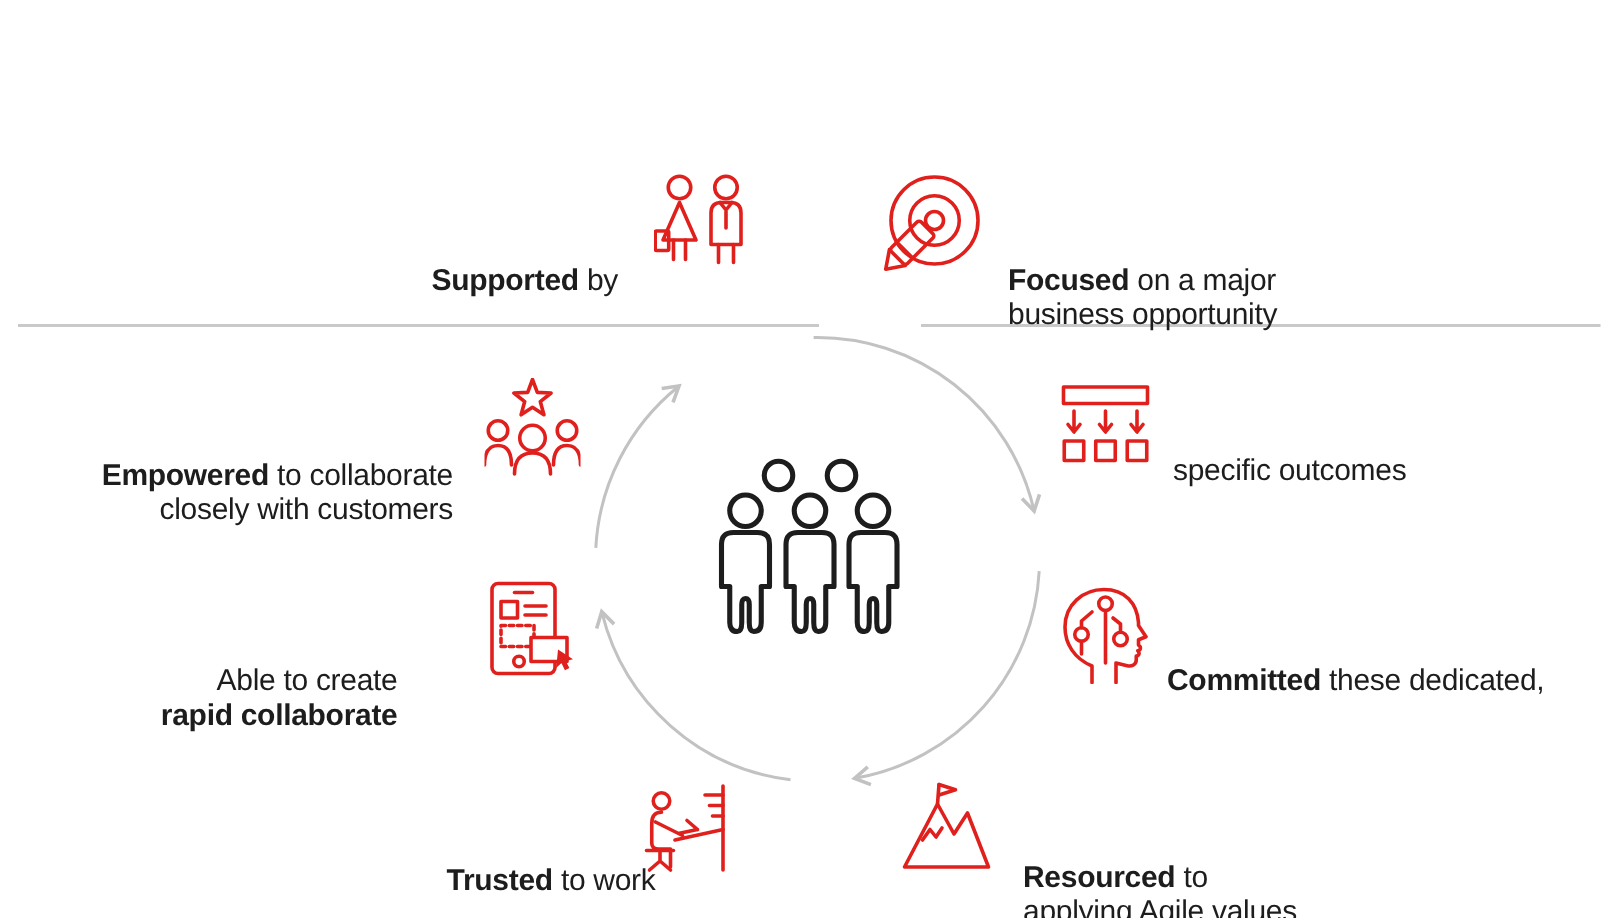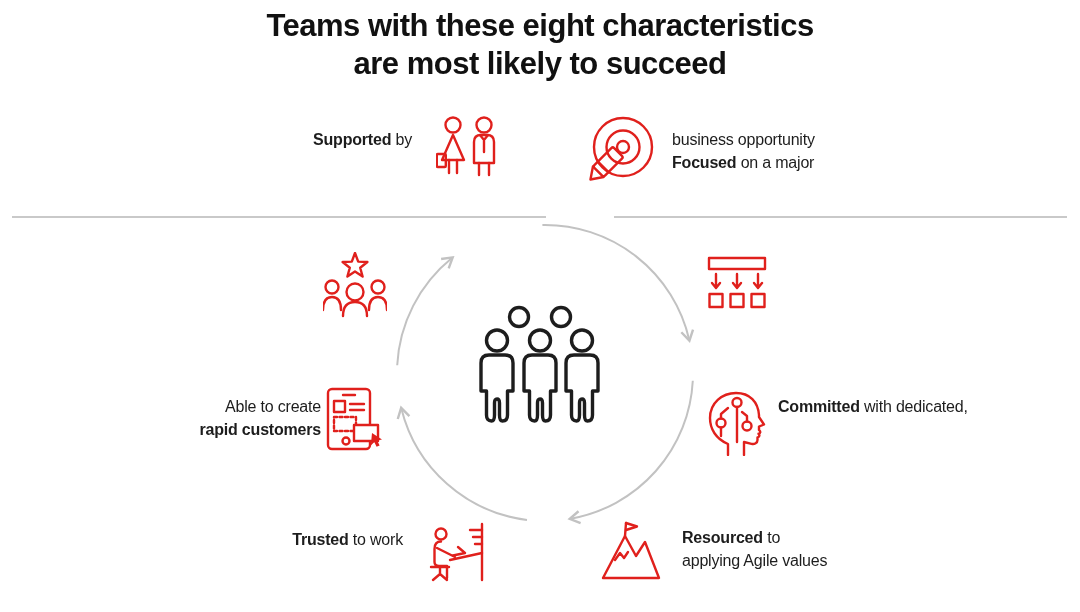--- a/index.html
+++ b/index.html
@@ -13,42 +13,38 @@
   body{font-family:"Liberation Sans",sans-serif;color:var(--ink);}
   .canvas{position:relative;width:1080px;height:612px;background:#fff;overflow:hidden;}
 
   .title{position:absolute;left:0;top:7px;width:1080px;text-align:center;
          font-size:31px;line-height:38px;font-weight:700;color:#111;letter-spacing:-0.5px;}
 
   .divider{position:absolute;top:216px;height:2px;background:var(--div);}
   .divider.seg-left{left:12px;width:534px;}
   .divider.seg-right{left:614px;width:453px;}
 
-  .item{position:absolute;font-size:16px;line-height:23px;letter-spacing:-0.2px;color:var(--ink);}
+  .item{position:absolute;font-size:20px;line-height:23px;letter-spacing:-0.2px;color:var(--ink);margin-top:48px;}
   .item b{font-weight:700;}
   .item.ra{text-align:right;}
 
   .icon{position:absolute;}
   .ic *{fill:none;stroke:var(--red);stroke-width:2.4;stroke-linecap:round;stroke-linejoin:round;}
   .ic .fr{fill:var(--red) !important;stroke:none !important;}
   .ic .fw{fill:#fff;}
   .ic .dash{stroke-dasharray:3 2.5;}
   .team-svg .tm{fill:#fff;stroke:var(--ink);stroke-width:3.4;stroke-linecap:round;stroke-linejoin:round;}
   .arc-path{fill:none;stroke:var(--arc);stroke-width:2;}
   .arr-head{fill:none;stroke:var(--arc);stroke-width:1.2;}
 </style>
 </head>
 <body>
 
 <div class="canvas">
 
-  <div class="title">
-    <div>Teams with these eight characteristics</div>
-    <div>are most likely to succeed</div>
-  </div>
 
   <div class="divider seg-left"></div>
   <div class="divider seg-right"></div>
 
   <svg class="team-svg" style="position:absolute;left:375px;top:210px" width="340" height="330" viewBox="0 0 340 330">
     <defs>
       <marker id="arr" markerWidth="8" markerHeight="8" refX="6" refY="4" orient="auto" markerUnits="strokeWidth">
         <path class="arr-head" d="M1.5,1 L6.5,4 L1.5,7"></path>
       </marker>
     </defs>
@@ -84,87 +80,92 @@
     <path d="M17,19 L28,44 L6,44 Z"></path>
     <path d="M13,44 L13,57 M21,44 L21,57"></path>
     <rect x="0.8" y="38" width="9" height="13" rx="1"></rect>
     <circle cx="48" cy="9" r="7.5"></circle>
     <path d="M38,47 L38,26 Q38,19 45,19 L51,19 Q58,19 58,26 L58,47 Z"></path>
     <path d="M44,19 L48,24 L52,19 M48,25 L48,36"></path>
     <path d="M43,47 L43,59 M53,47 L53,59"></path>
   </svg>
 
   <div class="item" style="top:128px;left:672px">
+    <div><b>Focused</b><span> on a major</span></div>
     <div><b></b><span>business opportunity</span></div>
-    <div><b>Focused</b><span> on a major</span></div>
   </div>
   <svg class="icon ic" style="left:579px;top:111px" width="78" height="82" viewBox="0 0 78 82">
     <circle cx="44" cy="36" r="29"></circle>
     <circle cx="44" cy="36" r="16.5"></circle>
     <circle cx="44" cy="36" r="6"></circle>
     <g transform="translate(44,36) rotate(135)">
       <rect x="7" y="-7.5" width="28" height="15" rx="2"></rect>
       <line x1="28" y1="-7.5" x2="28" y2="7.5"></line>
       <path d="M35,-7.5 L46,0 L35,7.5"></path>
     </g>
   </svg>
 
+  <div class="item ra" style="top:258px;right:778px">
+    <div><b>Empowered</b><span> to collaborate</span></div>
+    <div><b></b><span>closely with customers</span></div>
+  </div>
   <svg class="icon ic" style="left:323px;top:252px" width="64" height="66" viewBox="0 0 64 66">
     <path d="M32,1 L35.2,9.6 L44.4,10 L37.2,15.7 L39.6,24.5 L32,19.5 L24.4,24.5 L26.8,15.7 L19.6,10 L28.8,9.6 Z"></path>
     <circle cx="9" cy="35" r="6.5"></circle>
     <path d="M0,58 Q0,45 9,45 Q18,45 18,58"></path>
     <circle cx="55" cy="35" r="6.5"></circle>
     <path d="M46,58 Q46,45 55,45 Q64,45 64,58"></path>
     <circle class="fw" cx="32" cy="40" r="8.5"></circle>
     <path class="fw" d="M20,64 Q20,50 32,50 Q44,50 44,64"></path>
   </svg>
 
   <div class="item" style="top:255px;left:782px">
+    <div><b></b><span>specific outcomes</span></div>
   </div>
   <svg class="icon ic" style="left:706px;top:256px" width="62" height="56" viewBox="0 0 62 56">
     <rect x="3" y="2" width="56" height="11"></rect>
     <path d="M10,18 L10,30 M6,27 L10,32 L14,27"></path>
     <path d="M31,18 L31,30 M27,27 L31,32 L35,27"></path>
     <path d="M52,18 L52,30 M48,27 L52,32 L56,27"></path>
     <rect x="3.5" y="38" width="13" height="13"></rect>
     <rect x="24.5" y="38" width="13" height="13"></rect>
     <rect x="45.5" y="38" width="13" height="13"></rect>
   </svg>
 
-  <div class="item ra" style="top:395px;right:759px">
+  <div class="item ra" style="top:395px;right:815px">
     <div><b></b><span>Able to create</span></div>
-    <div><b>rapid customers</b><span></span></div>
+    <div><b>rapid collaborate</b><span></span></div>
   </div>
   <svg class="icon ic" style="left:326px;top:387px" width="60" height="64" viewBox="0 0 60 64">
     <rect x="2" y="2" width="42" height="60" rx="4"></rect>
     <line x1="17" y1="8" x2="29" y2="8"></line>
     <rect x="8" y="14" width="11" height="11"></rect>
     <line x1="24" y1="17" x2="38" y2="17"></line>
     <line x1="24" y1="23" x2="38" y2="23"></line>
     <rect class="dash" x="8" y="30" width="22" height="14"></rect>
     <circle cx="20" cy="54" r="3.5"></circle>
     <rect class="fw" x="28" y="38" width="24" height="16"></rect>
     <path class="fr" d="M46,46 L56,52.5 L51.2,53.6 L53.6,58.4 L50.6,59.8 L48.3,55 L44.8,58.4 Z"></path>
   </svg>
 
   <div class="item" style="top:395px;left:778px">
-    <div><b>Committed</b><span> with dedicated,</span></div>
+    <div><b>Committed</b><span> these dedicated,</span></div>
   </div>
   <svg class="icon ic" style="left:706px;top:390px" width="60" height="66" viewBox="0 0 60 66">
     <path d="M22,65 L22,54 C10,49 4,39 4,28 C4,13 16,3 30,3 C44,3 52,12 53,25 L53,27 L58,34.5 L53,36.5 L53,40 C55,41.5 54.5,43.5 52.5,43.8 C54,45.2 53.5,47.2 51.5,47.4 L51.5,50 C51.5,53 48.5,54.5 45.5,53.8 L38,52 L38,65"></path>
     <circle cx="31" cy="12.5" r="4.5"></circle>
     <line x1="31" y1="17" x2="31" y2="52"></line>
     <circle cx="15" cy="33" r="4.5"></circle>
     <line x1="15" y1="37.5" x2="15" y2="46"></line>
     <path d="M15,28.5 L15,24 L22,18"></path>
     <circle cx="41" cy="36" r="4.5"></circle>
     <path d="M41,31.5 L41,26 L36,22"></path>
   </svg>
 
-  <div class="item ra" style="top:528px;right:677px">
+  <div class="item ra" style="top:528px;right:643px">
     <div><b>Trusted</b><span> to work</span></div>
   </div>
   <svg class="icon ic" style="left:428px;top:522px" width="58" height="62" viewBox="0 0 58 62">
     <line x1="54" y1="2" x2="54" y2="58"></line>
     <line x1="42" y1="8" x2="54" y2="8"></line>
     <line x1="45" y1="15" x2="54" y2="15"></line>
     <line x1="47" y1="22" x2="54" y2="22"></line>
     <line x1="22" y1="38" x2="54" y2="31"></line>
     <path d="M30,25 L37,31 M25,33.5 L37,31"></path>
     <circle cx="13" cy="12" r="5.5"></circle>

